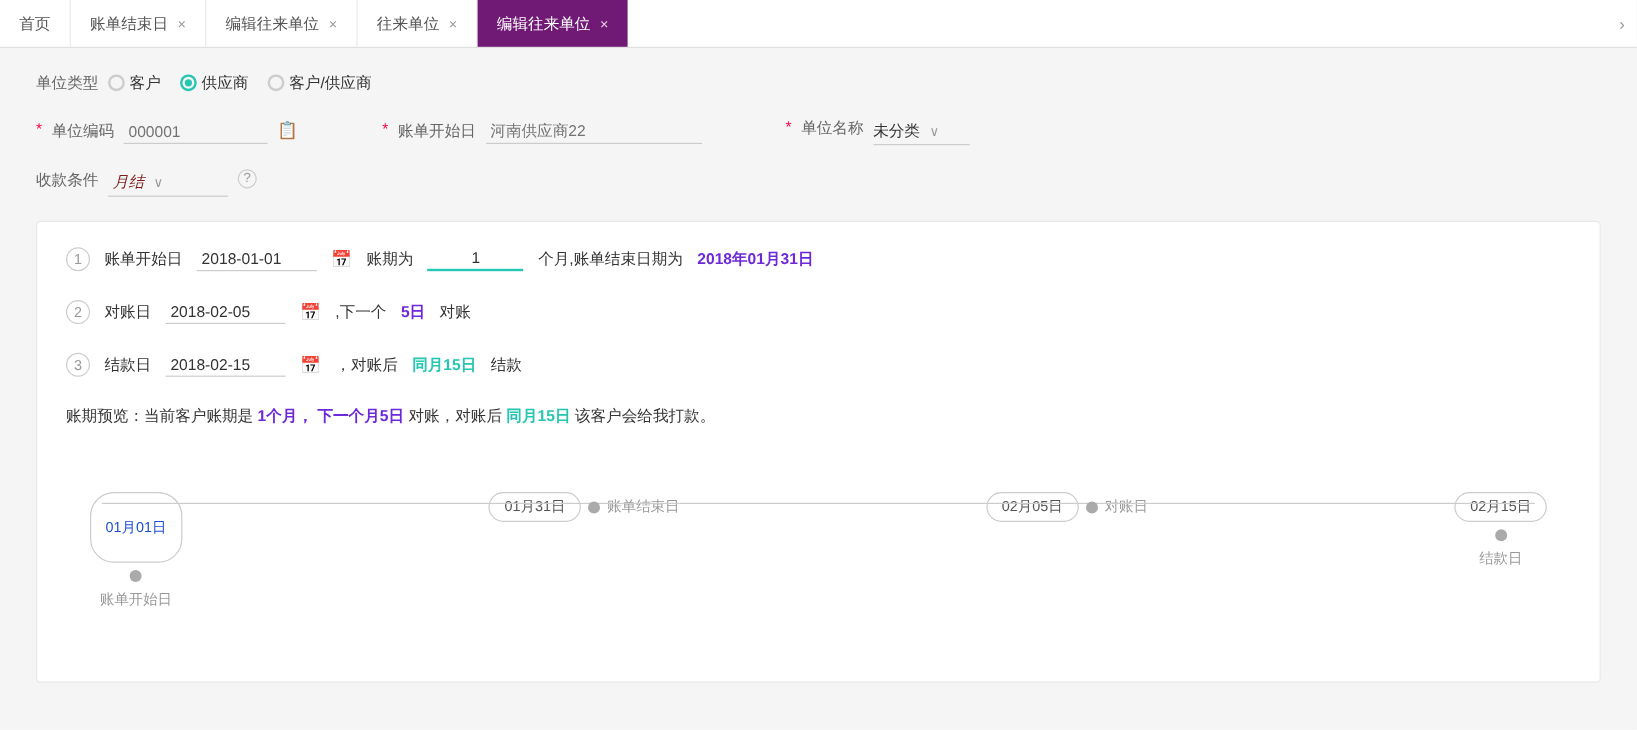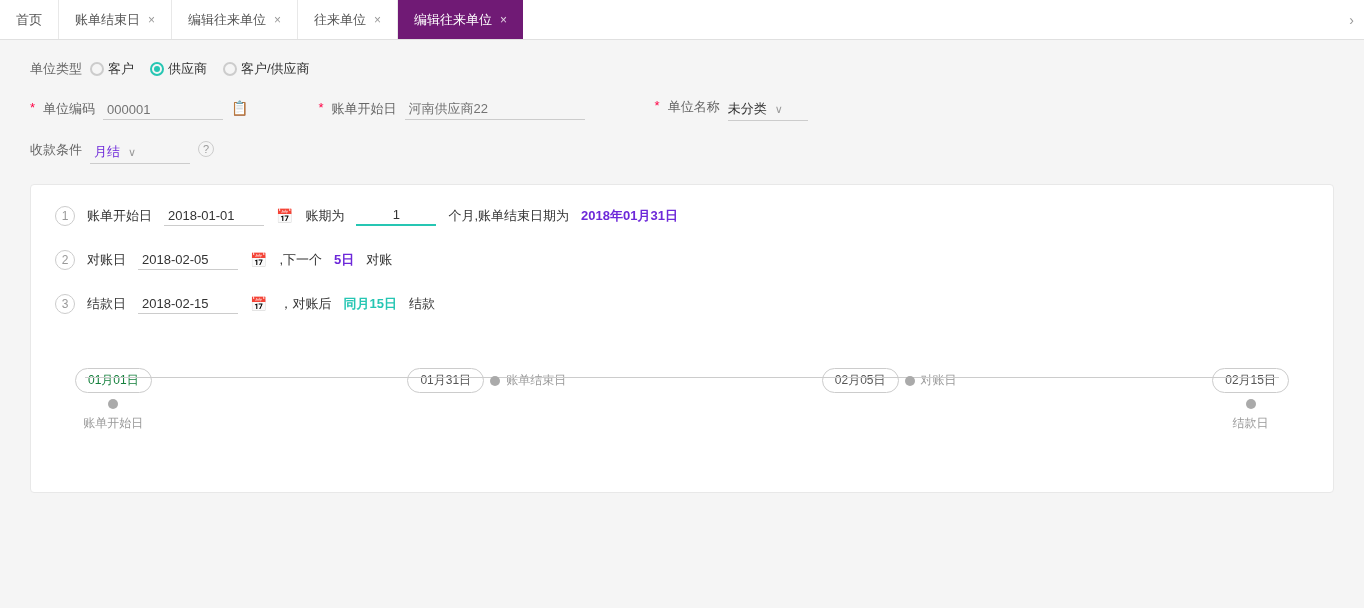--- a/index.html
+++ b/index.html
@@ -117,21 +117,21 @@
     
     .select-field {
       display: flex;
       align-items: center;
       border-bottom: 1px solid #ccc;
       padding: 2px 4px;
       cursor: pointer;
       min-width: 100px;
       gap: 4px;
     }
-    .select-value { color: #6d28d9; font-size: 13px; }
+    .select-value { color: #7f1d1d; font-size: 13px; font-style: italic; }
     .select-arrow { color: #999; font-size: 11px; margin-left: 4px; }
     .calendar-icon { color: #26c6b3; font-size: 14px; cursor: pointer; }
 
     
     .card {
       background: #fff;
       border: 1px solid #e8e8e8;
       border-radius: 4px;
       padding: 20px 24px;
       margin-bottom: 16px;
@@ -326,27 +326,35 @@
     <div class="setup-row">
       <div class="row-num">3</div>
       <span class="row-label">结款日</span>
       <input class="date-input" value="2018-02-15" style="">
       <span class="calendar-icon">📅</span>
       <span class="inline-text">，对账后</span>
       <span class="highlight-cyan">同月15日</span>
       <span class="inline-text">结款</span>
     </div>
 
+    <div class="preview-text">
+      <span>账期预览：当前客户账期是</span>
+      <span class="highlight-orange">1个月，</span>
+      <span class="highlight-orange">下一个月5日</span>
+      <span>对账，对账后</span>
+      <span class="highlight-cyan">同月15日</span>
+      <span>该客户会给我打款。</span>
+    </div>
 
     <div style="position:relative; padding: 30px 20px 40px 20px;">
       <div style="position:absolute; top: 39px; left: 30px; right: 30px; height: 1px; background: #ccc;"></div>
       <div style="display:flex; justify-content:space-between; align-items: flex-start;">
 
         <div style="display:flex; flex-direction:column; align-items:center; gap:6px;">
-          <div style="background:#fff; border:1px solid #ccc; border-radius:20px; padding:3px 12px; font-size:12px; color:#15803d;">01月01日</div>
+          <div style="background:#fff; border:1px solid #ccc; border-radius:20px; padding:20px 12px; font-size:12px; color:#1d4ed8;">01月01日</div>
           <div style="width:10px; height:10px; border-radius:50%; background:#aaa; z-index:1;"></div>
           <div style="font-size:12px; color:#999;">账单开始日</div>
         </div>
 
         <div style="display:flex; flex-direction:row; align-items:center; gap:6px;">
           <div style="background:#fff; border:1px solid #ccc; border-radius:20px; padding:3px 12px; font-size:12px; color:#555;">01月31日</div>
           <div style="width:10px; height:10px; border-radius:50%; background:#aaa; z-index:1;"></div>
           <div style="font-size:12px; color:#999;">账单结束日</div>
         </div>
 

